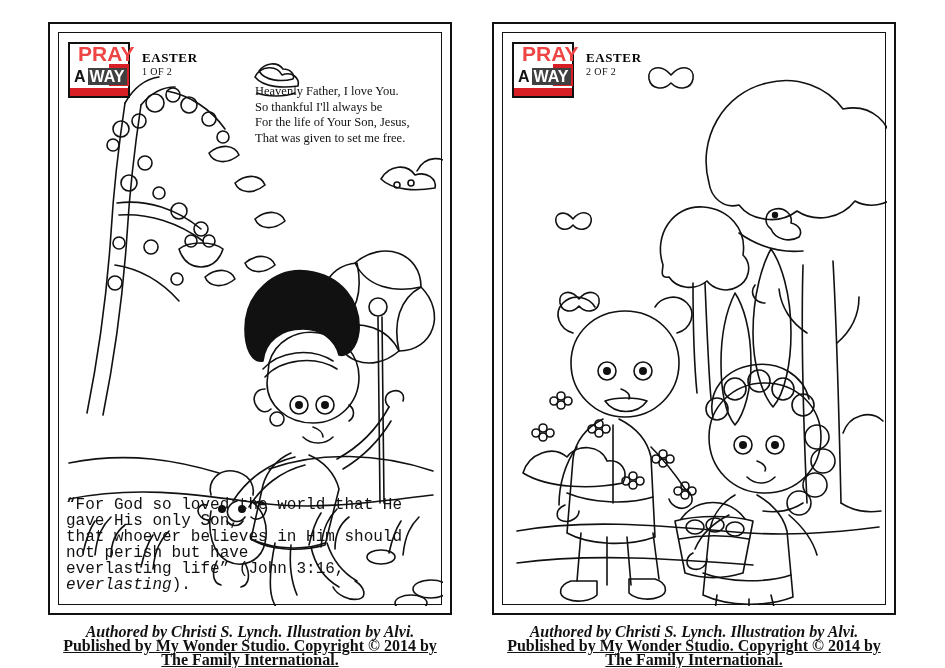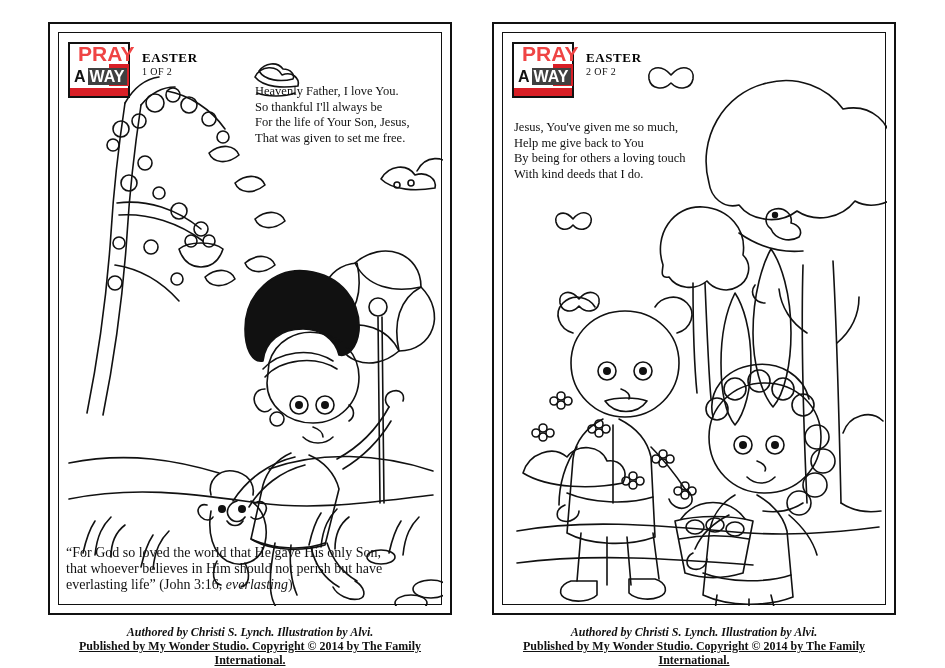--- a/index.html
+++ b/index.html
@@ -138,33 +138,34 @@
   }
   .left .poem.top { left: 205px; top: 60px; width: 190px; }
   .right .poem.top { left: 20px; top: 96px; width: 230px; }
   .right .poem.scripture { left: 20px; top: 182px; width: 230px; white-space: pre-line; }
 
   .bottom-verse {
     position: absolute;
     left: 16px;
     bottom: 20px;
     width: 360px;
-    font-size: 14px;
+    font-size: 16px;
     line-height: 16px;
     white-space: pre-line;
+    font-family: Liberation Mono, monospace;
   }
   .it { font-style: italic; }
 
   
   .footer {
     position: absolute;
     top: 625px;
     width: 404px;
     text-align: center;
-    font-size: 12px;
+    font-size: 16px;
     line-height: 14px;
     color: #111111;
   }
   .footer.left { left: 48px; }
   .footer.right { left: 492px; }
   .footer .credit { font-style: italic; font-weight: bold; }
   .footer .pub { font-weight: bold; text-decoration: underline; }
 
   
   .art {
@@ -480,24 +481,20 @@
         <path d="M176 506 c22 -4 48 -4 70 0"></path>
 
         <ellipse cx="192" cy="494" rx="9" ry="7"></ellipse>
         <ellipse cx="212" cy="492" rx="9" ry="7"></ellipse>
         <ellipse cx="232" cy="496" rx="9" ry="7"></ellipse>
 
         <path d="M214 562 l-2 16 M246 566 l0 14 M268 562 l4 16"></path>
       </svg>
     </div>
 
-    <div class="poem top">Jesus, You've given me so much,
-Help me give back to You
-By being for others a loving touch
-With kind deeds that I do.</div>
   </div>
 
   <div class="footer left">
     <div class="credit">Authored by Christi S. Lynch. Illustration by Alvi.</div>
     <div class="pub">Published by My Wonder Studio. Copyright © 2014 by The Family International.</div>
   </div>
   <div class="footer right">
     <div class="credit">Authored by Christi S. Lynch. Illustration by Alvi.</div>
     <div class="pub">Published by My Wonder Studio. Copyright © 2014 by The Family International.</div>
   </div>

